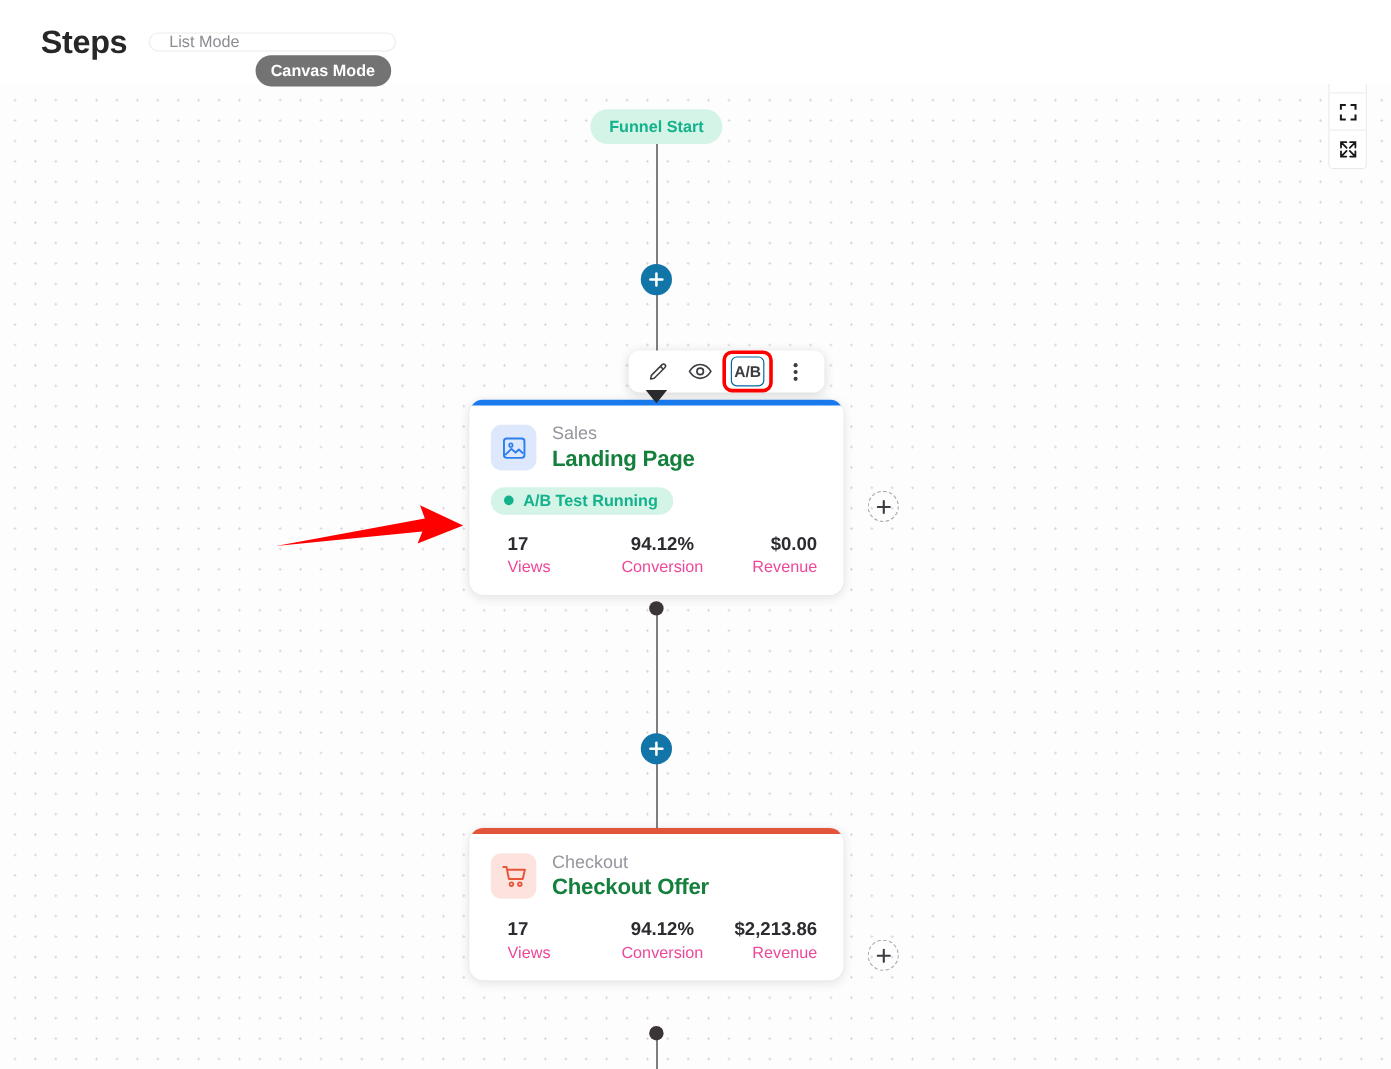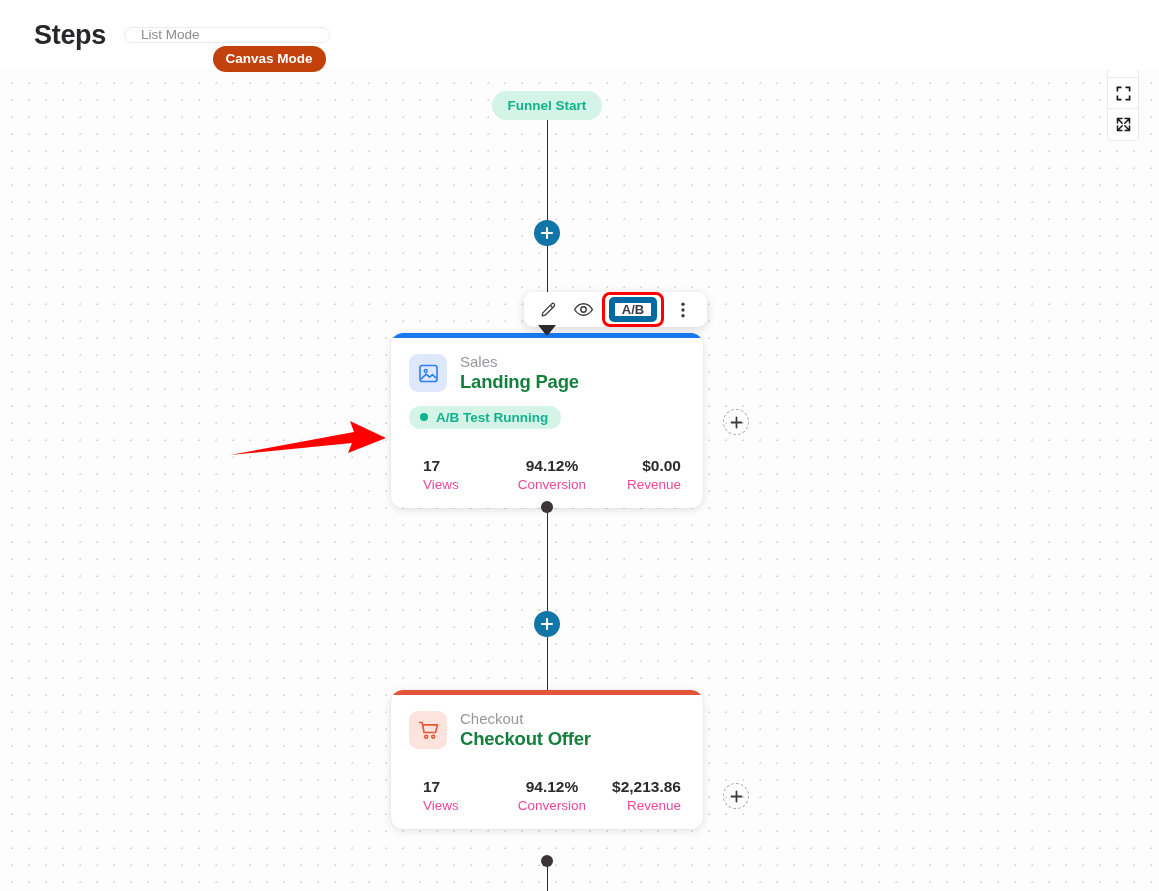--- a/index.html
+++ b/index.html
@@ -49,21 +49,21 @@
     height: 26px;
     line-height: 26px;
     border: none;
     background: transparent;
     color: #8b8b93;
     cursor: pointer;
     font-family: "Liberation Sans", sans-serif;
     white-space: nowrap;
   }
   .mode-btn.active {
-    background: #c2410c;
+    background: #737373;
     color: #ffffff;
     font-weight: bold;
     margin-top: 48px;
   }
 
   
   .canvas {
     position: absolute;
     top: 70px; left: 0;
     width: 1159px;
@@ -214,21 +214,21 @@
     width: 8px; height: 8px;
     border-radius: 50%;
     background: #13b18c;
     display: block;
   }
 
   .stats {
     display: flex;
     margin-top: 15px;
   }
-  .stat { flex: 1; text-align: center; margin-top: 12px; }
+  .stat { flex: 1; text-align: center; }
   .stat:first-child { text-align: left; padding-left: 14px; }
   .stat:last-child  { text-align: right; padding-right: 4px; }
   .stat-value {
     font-size: 15.5px;
     font-weight: bold;
     color: #2b2b30;
     line-height: 1.35;
   }
   .stat-label {
     font-size: 13.5px;
@@ -255,22 +255,22 @@
     border: none;
     background: transparent;
     display: flex;
     align-items: center;
     justify-content: center;
     cursor: pointer;
     border-radius: 6px;
     padding: 0;
   }
   .tb-ab {
-    width: 48px; height: 25px;
-    border: 6px solid #0369a1;
+    width: 28px; height: 25px;
+    border: 1px solid #0369a1;
     border-radius: 5px;
     background: #ffffff;
     font-size: 13px;
     font-weight: bold;
     color: #3b3b41;
     cursor: pointer;
     font-family: "Liberation Sans", sans-serif;
     display: flex;
     align-items: center;
     justify-content: center;

